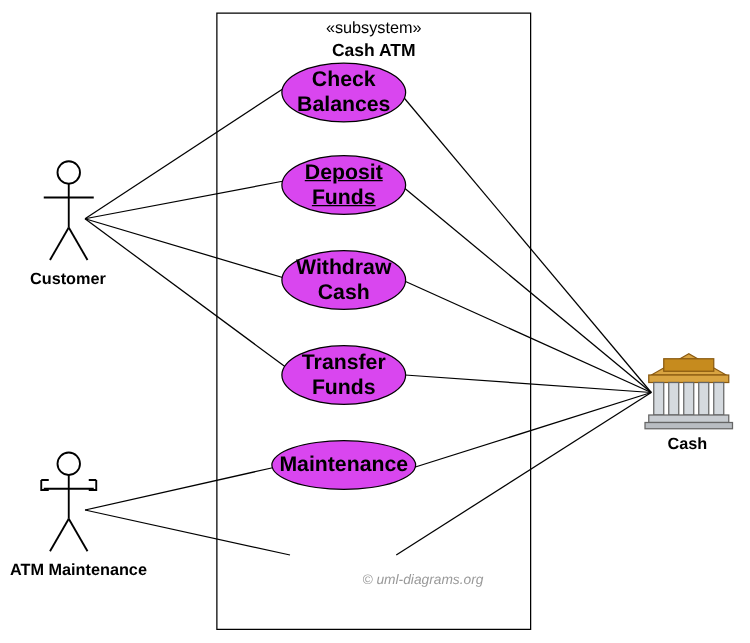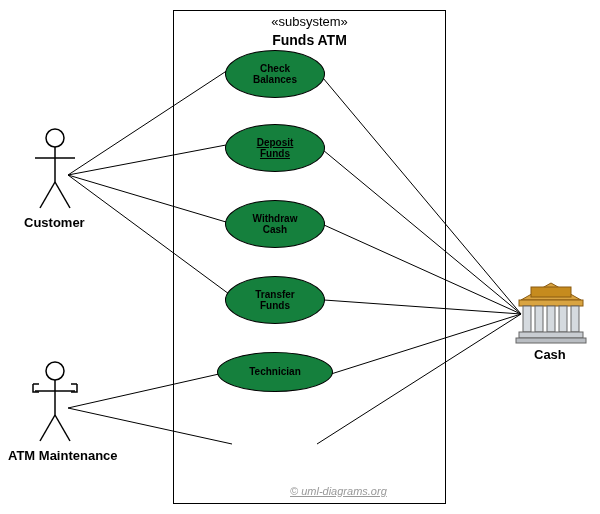--- a/index.html
+++ b/index.html
@@ -9,43 +9,42 @@
     width: 600px;
     height: 514px;
     position: relative;
     overflow: hidden;
   }
   .stage { position: relative; width: 600px; height: 514px; }
   .subsystem {
     position: absolute;
     border: 1px solid #000;
     background: transparent;
-    padding-left: 21px;
   }
   .subsystem-header {
     position: absolute;
     top: 3px;
     left: 0;
     width: 100%;
     text-align: center;
     font-size: 13px;
     line-height: 1.3;
   }
   .subsystem-stereo { display:block; font-size: 13px; }
   .subsystem-title { display:block; font-weight: bold; font-size: 14px; }
   .usecase {
     position: absolute;
     border: 1px solid #000;
     border-radius: 50%;
-    background: #15803d;
+    background: #d946ef;
     display: flex;
     align-items: center;
     justify-content: center;
     text-align: center;
-    font-size: 10px;
+    font-size: 17px;
     font-weight: bold;
     line-height: 1.15;
     padding: 0 4px;
     box-sizing: border-box;
   }
   .actor-label {
     position: absolute;
     font-size: 13px;
     font-weight: bold;
     text-align: right;
@@ -80,38 +79,38 @@
       <line x1="521" y1="314" x2="324" y2="225"></line>
       <line x1="521" y1="314" x2="324" y2="300"></line>
       <line x1="521" y1="314" x2="331" y2="374"></line>
       <line x1="521" y1="314" x2="317" y2="444"></line>
     </g>
   </svg>
 
   <div class="subsystem" style="left:173px; top:10px; width:250px; height:492px;">
     <div class="subsystem-header">
       <span class="subsystem-stereo">«subsystem»</span>
-      <span class="subsystem-title">Funds ATM</span>
+      <span class="subsystem-title">Cash ATM</span>
     </div>
   </div>
 
   <div class="usecase" style="left:225px; top:50px; width:100px; height:48px;">
     <span>Check<br>Balances</span>
   </div>
   <div class="usecase" style="left:225px; top:124px; width:100px; height:48px;text-decoration:underline;">
     <span>Deposit<br>Funds</span>
   </div>
   <div class="usecase" style="left:225px; top:200px; width:100px; height:48px;">
     <span>Withdraw<br>Cash</span>
   </div>
   <div class="usecase" style="left:225px; top:276px; width:100px; height:48px;">
     <span>Transfer<br>Funds</span>
   </div>
   <div class="usecase" style="left:217px; top:352px; width:116px; height:40px;">
-    <span>Technician</span>
+    <span>Maintenance</span>
   </div>
 
   <svg class="lines" width="600" height="514" style="pointer-events:none">
     <g stroke="#000" stroke-width="1.5" fill="none">
       <circle cx="55" cy="138" r="9"></circle>
       <line x1="55" y1="147" x2="55" y2="182"></line>
       <line x1="35" y1="158" x2="75" y2="158"></line>
       <line x1="55" y1="182" x2="40" y2="208"></line>
       <line x1="55" y1="182" x2="70" y2="208"></line>
     </g>
@@ -144,14 +143,14 @@
       <rect x="26" y="23" width="8" height="26" fill="#d5dadf" stroke="#666"></rect>
       <rect x="38" y="23" width="8" height="26" fill="#d5dadf" stroke="#666"></rect>
       <rect x="50" y="23" width="8" height="26" fill="#d5dadf" stroke="#666"></rect>
 
       <rect x="-2" y="49" width="64" height="6" fill="#c9cdd2" stroke="#666"></rect>
       <rect x="-5" y="55" width="70" height="5" fill="#b9bdc2" stroke="#666"></rect>
     </g>
   </svg>
   <div class="actor-label" style="left:534px; top:347px;">Cash</div>
 
-  <div class="copyright" style="left:290px; top:485px;text-decoration:underline;">© uml-diagrams.org</div>
+  <div class="copyright" style="left:290px; top:458px;">© uml-diagrams.org</div>
 </div>
 
 </body></html>

